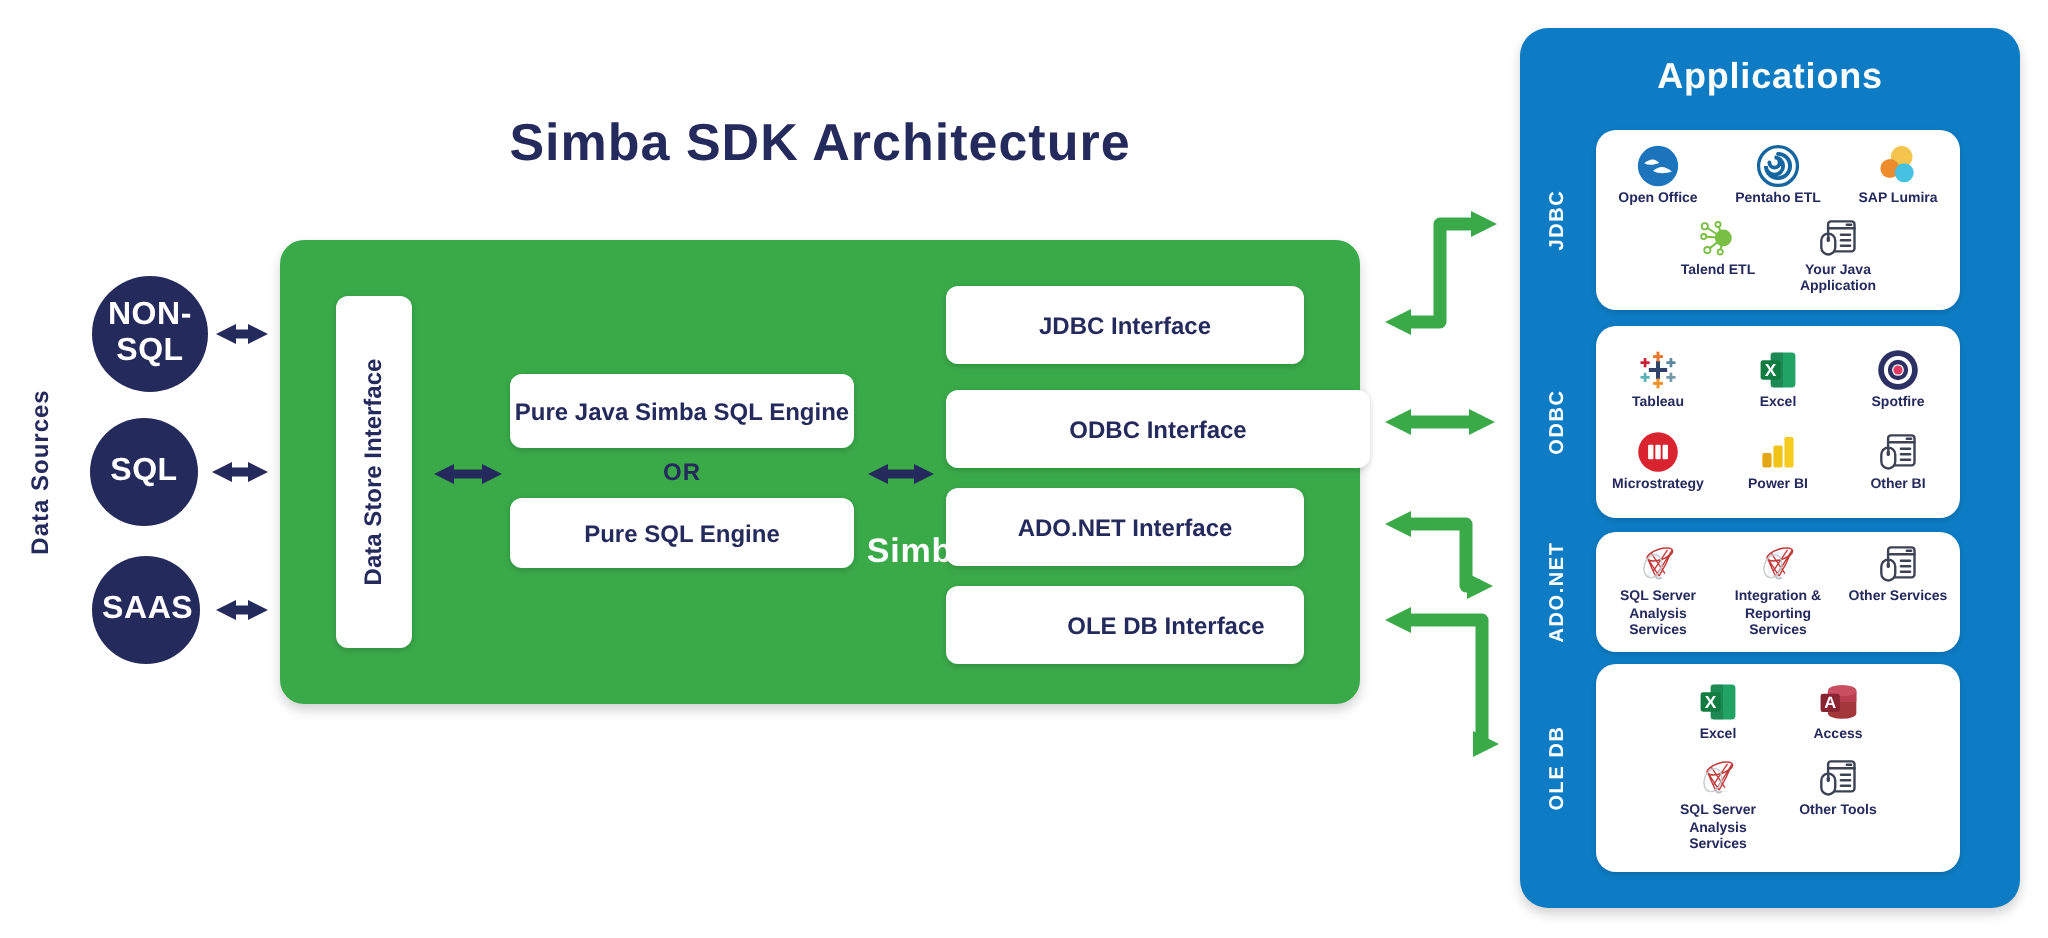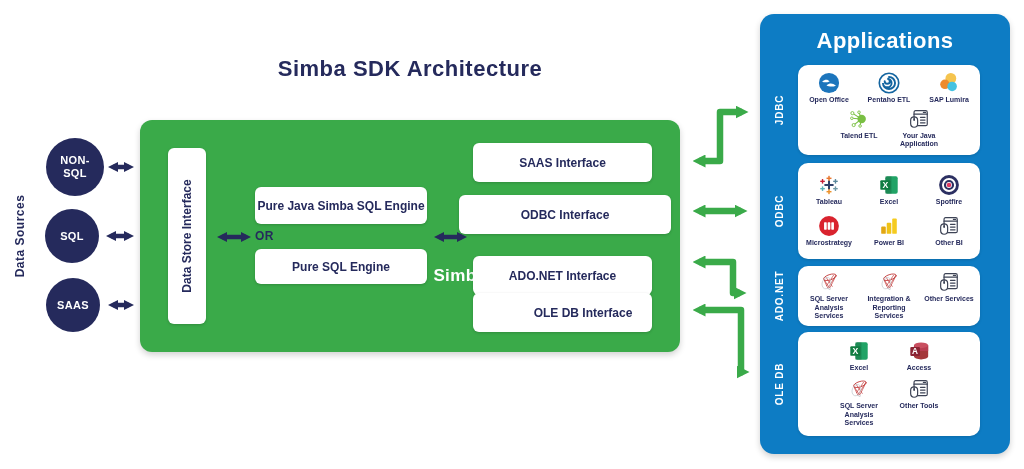--- a/index.html
+++ b/index.html
@@ -5,63 +5,63 @@
   :root{
     --navy:#252a5c; --green:#3aaa49; --blue:#0d7cc4; --white:#ffffff;
   }
   *{margin:0;padding:0;box-sizing:border-box;}
   html,body{background:#fff;}
   body{font-family:"Liberation Sans", sans-serif;}
   .canvas{position:relative;width:1024px;height:469px;background:#fff;overflow:hidden;}
 
   .diagram-title{
     position:absolute;left:0;top:56px;width:820px;text-align:center;
-    font-size:22px;font-weight:bold;color:var(--navy);letter-spacing:.5px;
+    font-size:26px;font-weight:bold;color:var(--navy);letter-spacing:.5px;
   }
 
   
   .ds-label{
     position:absolute;left:20px;top:236px;transform:translate(-50%,-50%) rotate(-90deg);
     font-size:12px;font-weight:bold;color:var(--navy);white-space:nowrap;letter-spacing:.5px;
   }
   .ds-circle{
     position:absolute;background:var(--navy);border-radius:50%;
     display:flex;align-items:center;justify-content:center;text-align:center;
-    color:#fff;font-weight:bold;font-size:11px;line-height:1.15;letter-spacing:.3px;
+    color:#fff;font-weight:bold;font-size:16px;line-height:1.15;letter-spacing:.3px;
   }
 
   
   .green-box{
     position:absolute;left:140px;top:120px;width:540px;height:232px;
     background:var(--green);border-radius:12px;box-shadow:0 3px 6px rgba(0,0,0,.18);
   }
   .sdk-title{
     position:absolute;left:255px;top:146px;width:172px;text-align:center;
     color:#fff;font-size:17px;font-weight:bold;letter-spacing:.4px;
   }
   .white-box{
     position:absolute;background:#fff;border-radius:6px;box-shadow:0 1px 3px rgba(0,0,0,.18);
     display:flex;align-items:center;justify-content:center;text-align:center;
     color:var(--navy);font-weight:bold;font-size:12px;
   }
   .dsi-box{left:168px;top:148px;width:38px;height:176px;}
   .vtext{transform:rotate(-90deg);white-space:nowrap;font-weight:bold;font-size:12px;color:var(--navy);}
   .or-label{
-    position:absolute;left:255px;top:229px;width:172px;
+    position:absolute;left:255px;top:229px;width:172px;text-align:center;
     color:var(--navy);font-size:12px;font-weight:bold;letter-spacing:.5px;
   }
 
   
   .blue-panel{
     position:absolute;left:760px;top:14px;width:250px;height:440px;
     background:var(--blue);border-radius:14px;box-shadow:0 3px 6px rgba(0,0,0,.18);
   }
   .apps-title{
     position:absolute;left:760px;top:28px;width:250px;text-align:center;
-    color:#fff;font-size:22px;font-weight:bold;letter-spacing:.4px;
+    color:#fff;font-size:18px;font-weight:bold;letter-spacing:.4px;
   }
   .app-section{
     position:absolute;left:798px;width:182px;background:#fff;border-radius:10px;
     display:flex;flex-direction:column;justify-content:space-evenly;
     padding:3px 2px;box-shadow:0 1px 3px rgba(0,0,0,.15);
   }
   .sec-vlabel{
     position:absolute;left:779px;transform:translate(-50%,-50%) rotate(-90deg);
     color:#fff;font-size:10px;font-weight:bold;letter-spacing:.8px;white-space:nowrap;
   }
@@ -102,23 +102,23 @@
   </div>
   <div class="white-box dsi-box">
     <span class="vtext">Data Store Interface</span>
   </div>
   <div class="or-label">OR</div>
   <div id="engines">
       <div class="white-box" style="left: 255px; top: 187px; width: 172px; height: 37px;">Pure Java Simba SQL Engine</div>
       <div class="white-box" style="left: 255px; top: 249px; width: 172px; height: 35px;">Pure SQL Engine</div>
     </div>
   <div id="interfaces">
-      <div class="white-box" style="left: 473px; top: 143px; width: 179px; height: 39px;">SAAS Interface</div>
-      <div class="white-box" style="left: 459px; top: 195px; width: 212px; height: 39px;">ODBC Interface</div>
-      <div class="white-box" style="left: 473px; top: 244px; width: 179px; height: 39px; margin-top: 12px;">ADO.NET Interface</div>
+      <div class="white-box" style="left: 473px; top: 143px; width: 179px; height: 39px;">JDBC Interface</div>
+      <div class="white-box" style="left: 473px; top: 195px; width: 212px; height: 39px;">ODBC Interface</div>
+      <div class="white-box" style="left: 473px; top: 244px; width: 179px; height: 39px;">ADO.NET Interface</div>
       <div class="white-box" style="left: 473px; top: 293px; width: 179px; height: 39px; padding-left: 41px;">OLE DB Interface</div>
     </div>
 
   <div class="blue-panel"></div>
   <div class="apps-title">Applications</div>
   <div id="sections">
       <div class="sec-vlabel" style="top: 110px;">JDBC</div>
       <div class="app-section" style="top: 65px; height: 90px;">
         <div class="app-row">
           <div class="app-item">

